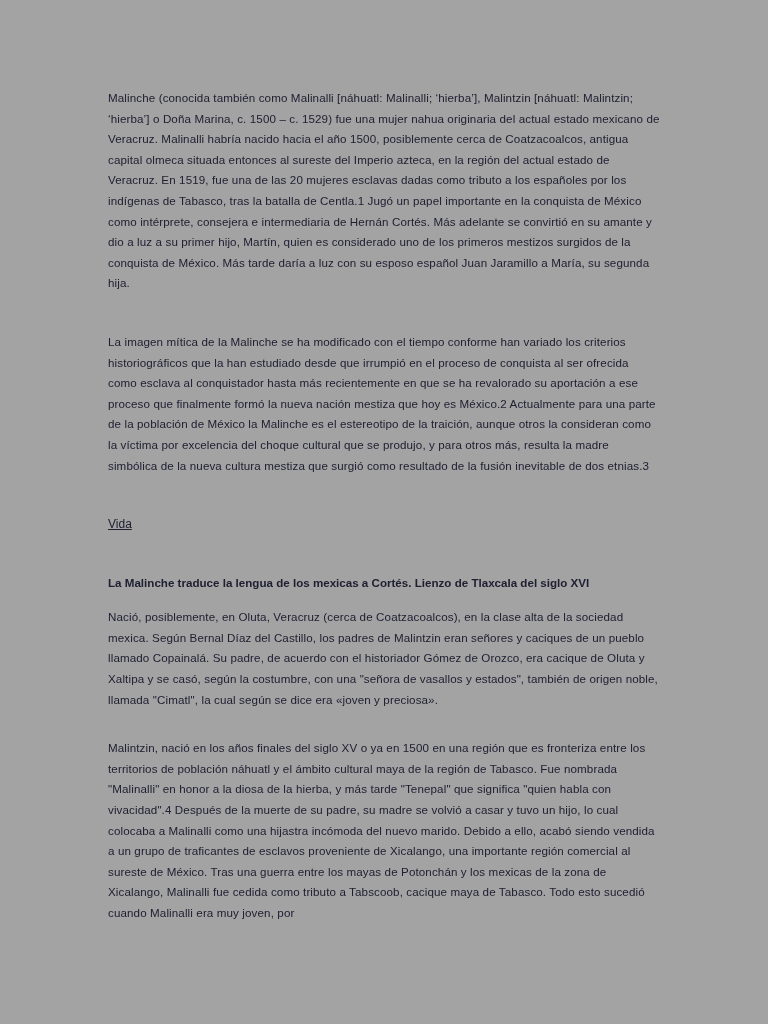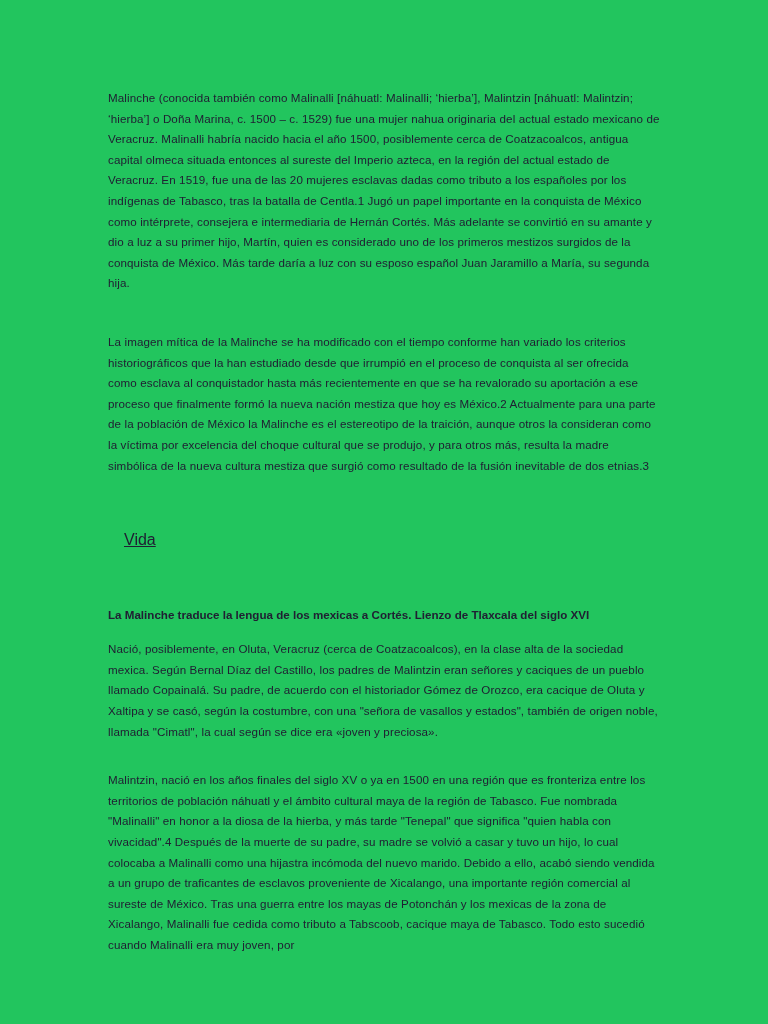--- a/index.html
+++ b/index.html
@@ -11,41 +11,41 @@
     width: 768px;
     height: 1024px;
     font-family: "Liberation Sans", sans-serif;
     color: #1a1a2e;
     -webkit-font-smoothing: antialiased;
   }
   .page {
     position: relative;
     width: 768px;
     height: 1024px;
-    background: #22c55e;
+    background: #a3a3a3;
     box-sizing: border-box;
     padding: 88px 108px 0 108px;
   }
   .doc-body {
     width: 552px;
   }
   p.para {
     margin: 0 0 0 0;
     font-size: 11.6px;
     line-height: 20.6px;
     color: #202033;
     text-align: left;
     letter-spacing: 0.01em;
   }
   .gap-lg { height: 38px; }
   .gap-md { height: 28px; }
   .gap-sm { height: 14px; }
   .heading {
-    margin: 16px;
-    font-size: 16px;
+    margin: 0;
+    font-size: 12px;
     line-height: 20.6px;
     font-weight: 400;
     color: #202033;
     text-decoration: underline;
   }
   .caption {
     margin: 0;
     font-size: 11.6px;
     line-height: 20.6px;
     color: #202033;

